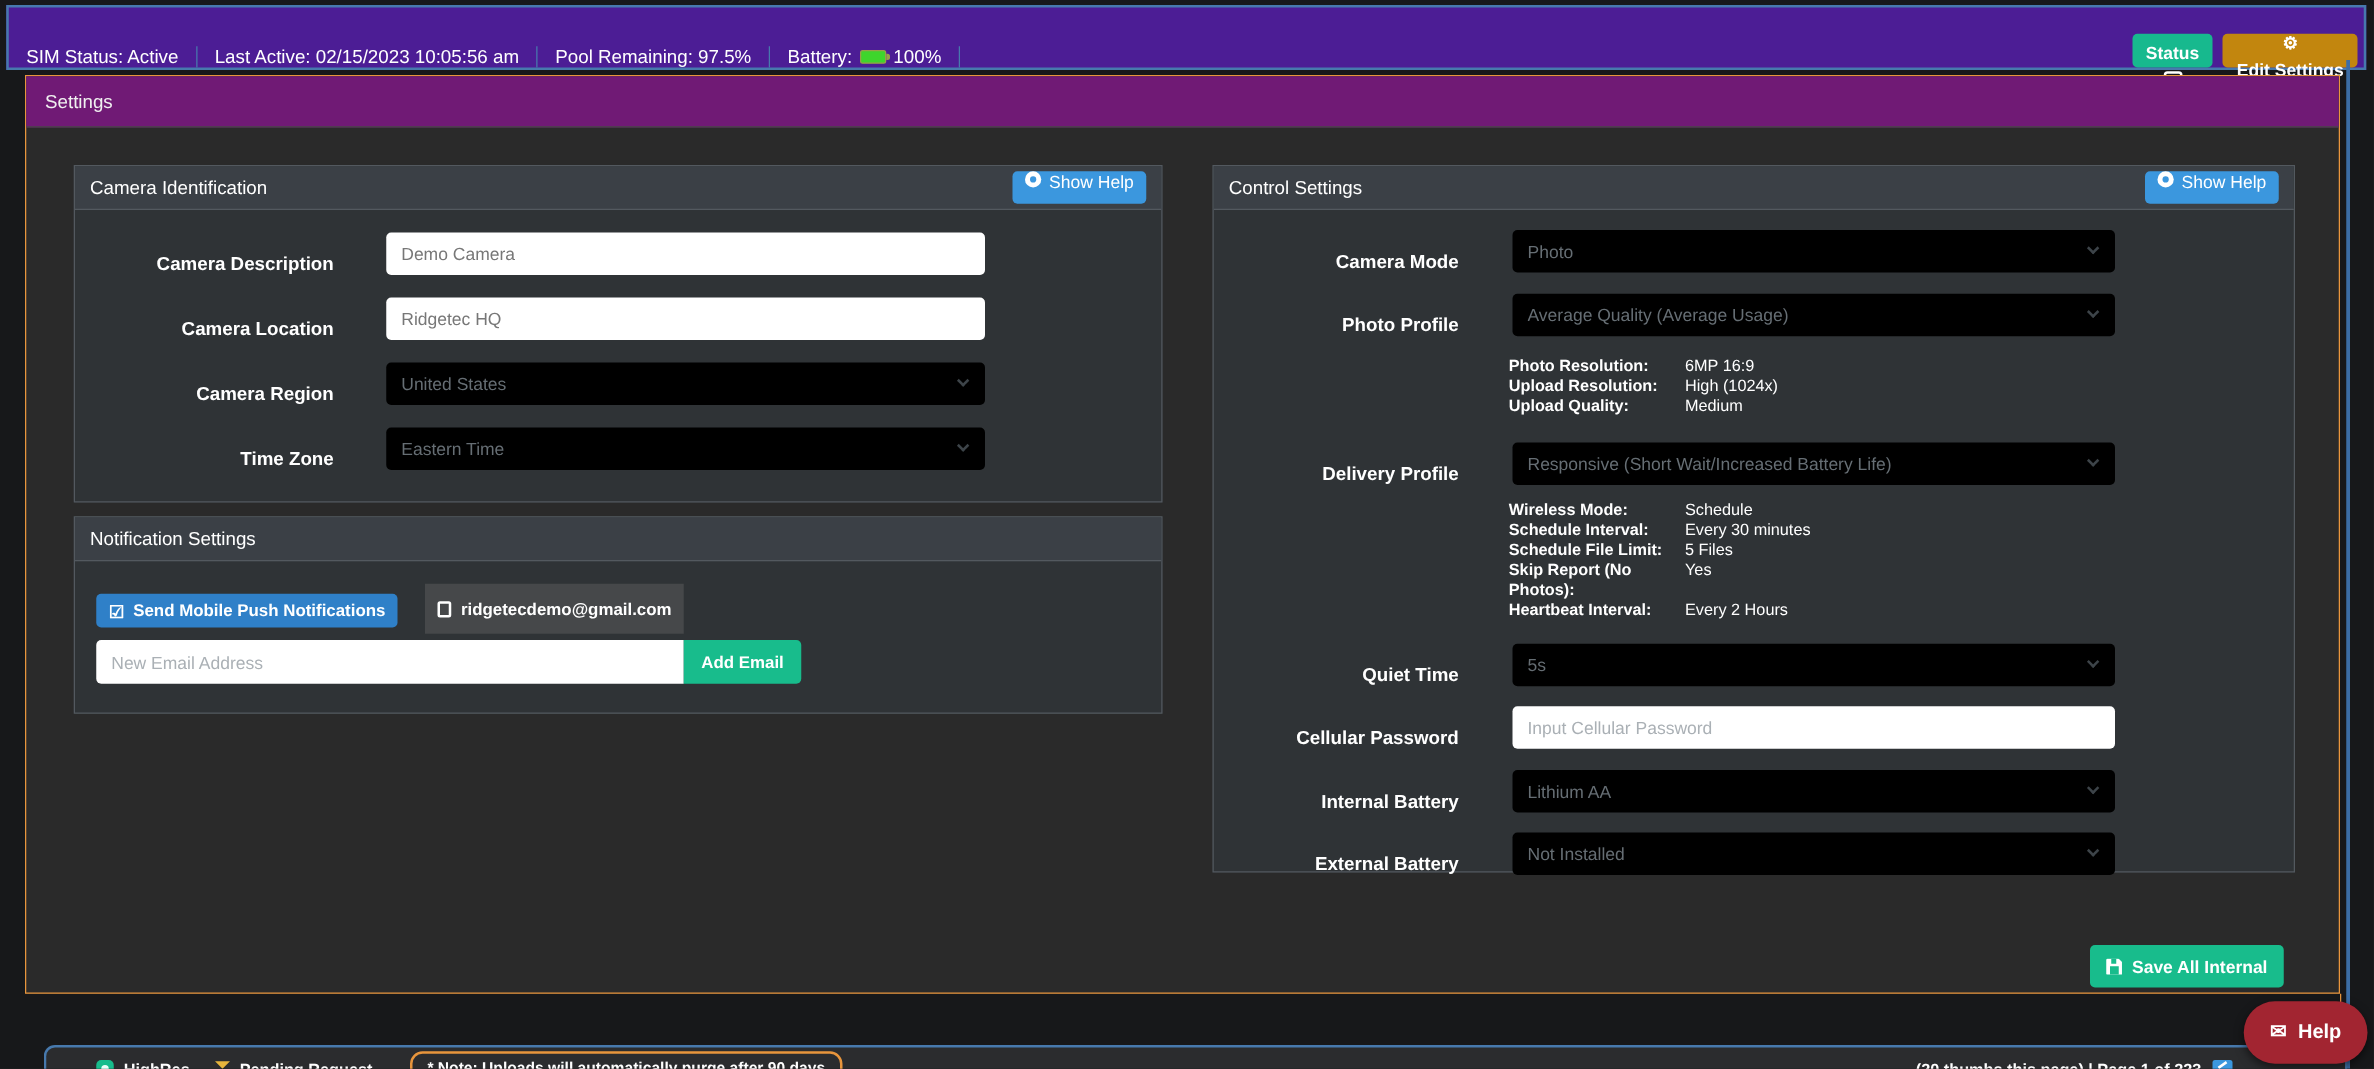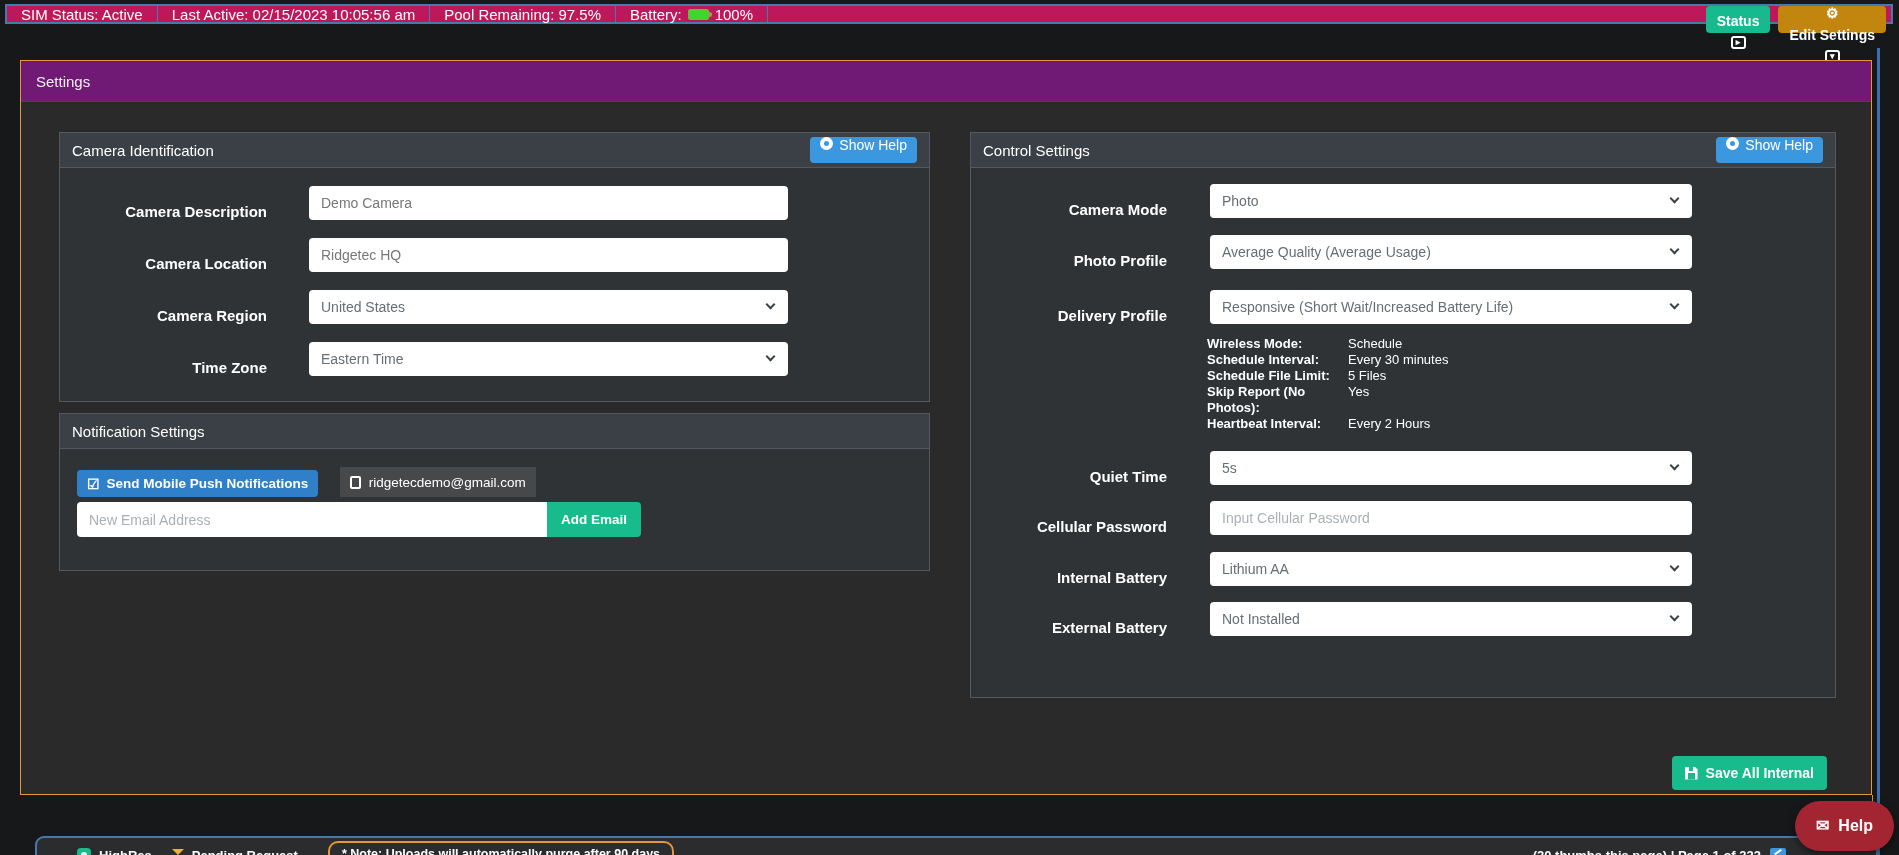--- a/index.html
+++ b/index.html
@@ -7,23 +7,23 @@
   body {
     position: relative;
     background: #17181a;
     overflow: hidden;
     font-family: "Liberation Sans", sans-serif;
     color: #fff;
   }
 
   
   .topbar {
-    position: absolute; left: 5px; top: 4px; width: 1888px; height: 20px;
-    background: #be185d; border: 2px solid #4779ad;
-    display: flex; align-items: flex-start;
+    position: absolute; left: 5px; top: 4px; width: 1888px; height: 52px;
+    background: #4c1d95; border: 2px solid #4779ad;
+    display: flex; align-items: flex-end;
   }
   .topbar-item {
     display: flex; align-items: center; gap: 6px;
     padding: 0 14px; font-size: 15px; color: #fff;
     border-right: 1px solid #4779ad; white-space: nowrap;
   }
   .battery-icon {
     display: inline-block; width: 21px; height: 11px;
     background: #3ed52c; border: 1px solid #97a04a; border-radius: 2px;
     position: relative;
@@ -95,21 +95,21 @@
   .text-input {
     height: 34px; border: none; border-radius: 4px; background: #fff;
     padding: 0 12px; font-size: 14px; color: #777;
     font-family: "Liberation Sans", sans-serif;
   }
   .text-input::placeholder { color: #aab0b5; }
   .ident .text-input, .ident .select-wrap { width: 479px; }
   .ctl   .text-input, .ctl   .select-wrap { width: 482px; }
   .select-wrap { position: relative; height: 34px; }
   .select-wrap select {
-    width: 100%; height: 34px; border: none; border-radius: 4px; background: #ffffff;
+    width: 100%; height: 34px; border: none; border-radius: 4px; background: #000000;
     padding: 0 26px 0 12px; font-size: 14px; color: #666e74;
     appearance: none; -webkit-appearance: none; -moz-appearance: none;
     font-family: "Liberation Sans", sans-serif; cursor: pointer;
   }
   .chevron {
     position: absolute; right: 14px; top: 11px; width: 7px; height: 7px;
     border-right: 2px solid #3d4449; border-bottom: 2px solid #3d4449;
     transform: rotate(45deg); pointer-events: none;
   }
 
@@ -121,23 +121,23 @@
 
   
   .push-btn {
     margin-left: 17px; border: none; cursor: pointer; background: #2f80c8; color: #fff;
     border-radius: 4px; height: 27px; padding: 0 10px;
     display: inline-flex; align-items: center; gap: 7px;
     font-size: 13.5px; font-weight: 700; font-family: "Liberation Sans", sans-serif;
   }
   .checkbox-glyph { font-size: 14px; line-height: 1; }
   .email-chip {
-    margin-left: 17px; background: #46484a; color: #fff; height: 30px;
+    margin-left: 17px; background: #46484a; color: #fff; height: 40px;
     display: inline-flex; align-items: center; gap: 8px; padding: 0 10px;
-    font-size: 13.5px; font-weight: 400; width: fit-content;
+    font-size: 13.5px; font-weight: 700; width: fit-content;
   }
   .empty-checkbox { width: 11px; height: 13px; border: 2px solid #fff; border-radius: 2px; flex: none; }
   .email-row { margin-left: 17px; margin-top: 5px; display: flex; }
   .email-input {
     width: 470px; height: 35px; border: none; border-radius: 4px 0 0 4px;
     background: #fff; padding: 0 12px; font-size: 14px; color: #777;
     font-family: "Liberation Sans", sans-serif;
   }
   .email-input::placeholder { color: #aab0b5; }
   .add-email-btn {
@@ -310,20 +310,34 @@
     <div class="form-row" style="margin-top:17px;">
       <label class="form-label">Photo Profile</label>
       <div class="select-wrap">
         <select>
           <option>Average Quality (Average Usage)</option>
         </select>
         <span class="chevron"></span>
       </div>
     </div>
 
+    <div class="info-block" style="margin-top:16px;">
+      <div class="info-row">
+        <span class="info-label">Photo Resolution:</span>
+        <span class="info-value">6MP 16:9</span>
+      </div>
+      <div class="info-row">
+        <span class="info-label">Upload Resolution:</span>
+        <span class="info-value">High (1024x)</span>
+      </div>
+      <div class="info-row">
+        <span class="info-label">Upload Quality:</span>
+        <span class="info-value">Medium</span>
+      </div>
+    </div>
 
     <div class="form-row" style="margin-top:21px;">
       <label class="form-label">Delivery Profile</label>
       <div class="select-wrap">
         <select>
           <option>Responsive (Short Wait/Increased Battery Life)</option>
         </select>
         <span class="chevron"></span>
       </div>
     </div>

